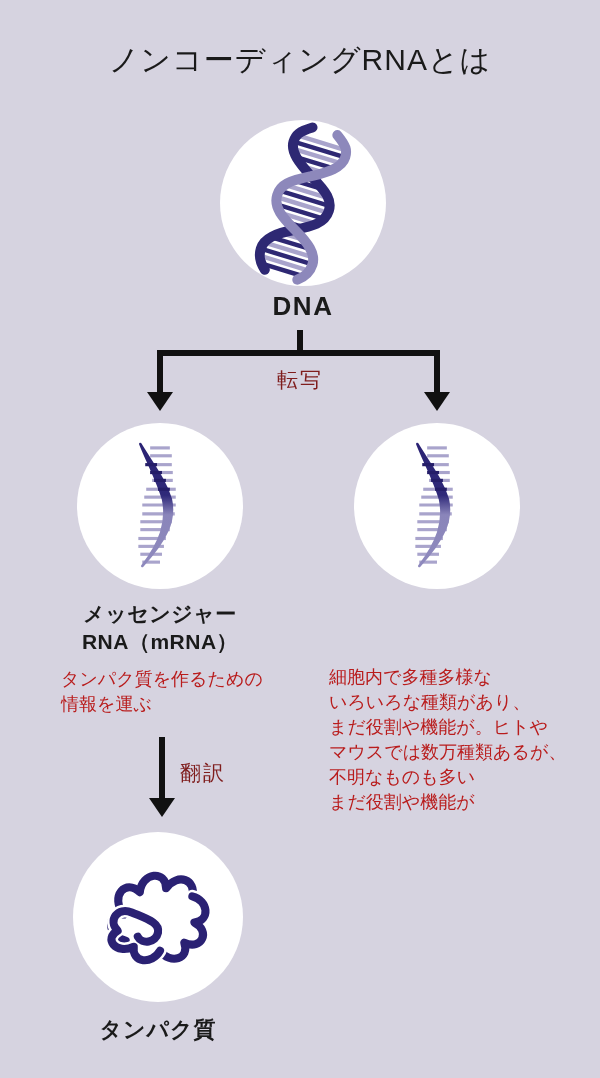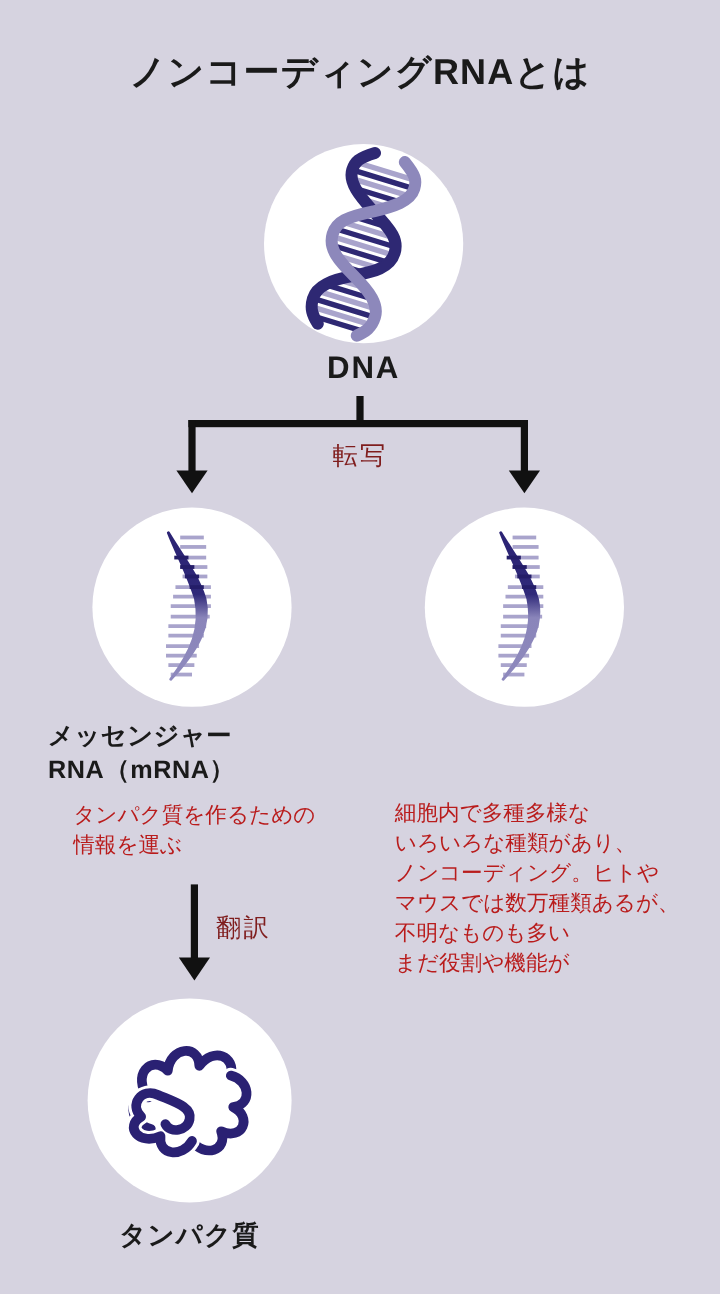--- a/index.html
+++ b/index.html
@@ -4,39 +4,39 @@
 <style>
   html,body{margin:0;padding:0;}
   .stage{
     position:relative;width:600px;height:1078px;overflow:hidden;
     background:#d6d3e0;
     font-family:"Liberation Sans","DejaVu Sans",sans-serif;
     color:#1a1a1a;
   }
   .title{
     position:absolute;top:40px;left:0;width:600px;text-align:center;
-    font-size:30px;font-weight:bold;letter-spacing:1px;
+    font-size:30px;font-weight:normal;letter-spacing:1px;
   }
   .circle{
     position:absolute;background:#ffffff;border-radius:50%;
     display:flex;align-items:center;justify-content:center;
   }
   .circle svg{overflow:visible;display:block;}
   .c-dna{left:220px;top:120px;width:166px;height:166px;}
   .c-mrna{left:77px;top:423px;width:166px;height:166px;}
   .c-ncrna{left:354px;top:423px;width:166px;height:166px;}
   .c-protein{left:73px;top:832px;width:170px;height:170px;}
   .node-label{
     position:absolute;text-align:center;font-weight:bold;
   }
   .lbl-dna{left:220px;top:291px;width:166px;font-size:26px;letter-spacing:1.5px;}
   .lbl-protein{left:73px;top:1015px;width:170px;font-size:22px;letter-spacing:1px;}
   .node-heading{
     position:absolute;font-weight:bold;font-size:21px;line-height:28px;
-    letter-spacing:0.5px;
+    text-align:center;letter-spacing:0.5px;
   }
   .h-mrna{left:40px;top:600px;width:240px;}
   .h-ncrna{left:330px;top:600px;width:224px;}
   .node-desc{
     position:absolute;font-size:18px;line-height:25px;color:#b91c1c;
   }
   .d-mrna{left:61px;top:667px;width:232px;}
   .d-ncrna{left:329px;top:665px;width:252px;}
   .edge{position:absolute;background:#111111;}
   .edge-label{position:absolute;font-size:21px;color:#7f1d1d;letter-spacing:2px;}
@@ -182,21 +182,21 @@
     <div>RNA（mRNA）</div>
   </div>
   <div class="node-desc d-mrna">
     <div>タンパク質を作るための</div>
     <div>情報を運ぶ</div>
   </div>
 
   <div class="node-desc d-ncrna">
     <div>細胞内で多種多様な</div>
     <div>いろいろな種類があり、</div>
-    <div>ノンコーディング。ヒトや</div>
+    <div>まだ役割や機能が。ヒトや</div>
     <div>マウスでは数万種類あるが、</div>
     <div>不明なものも多い</div>
     <div>まだ役割や機能が</div>
   </div>
 
   <div class="edge" style="left:159px;top:737px;width:6px;height:63px;"></div>
   <div class="arrowhead" style="left:149px;top:798px;"></div>
   <div class="edge-label lbl-translation">翻訳</div>
 
   <div class="circle c-protein">

